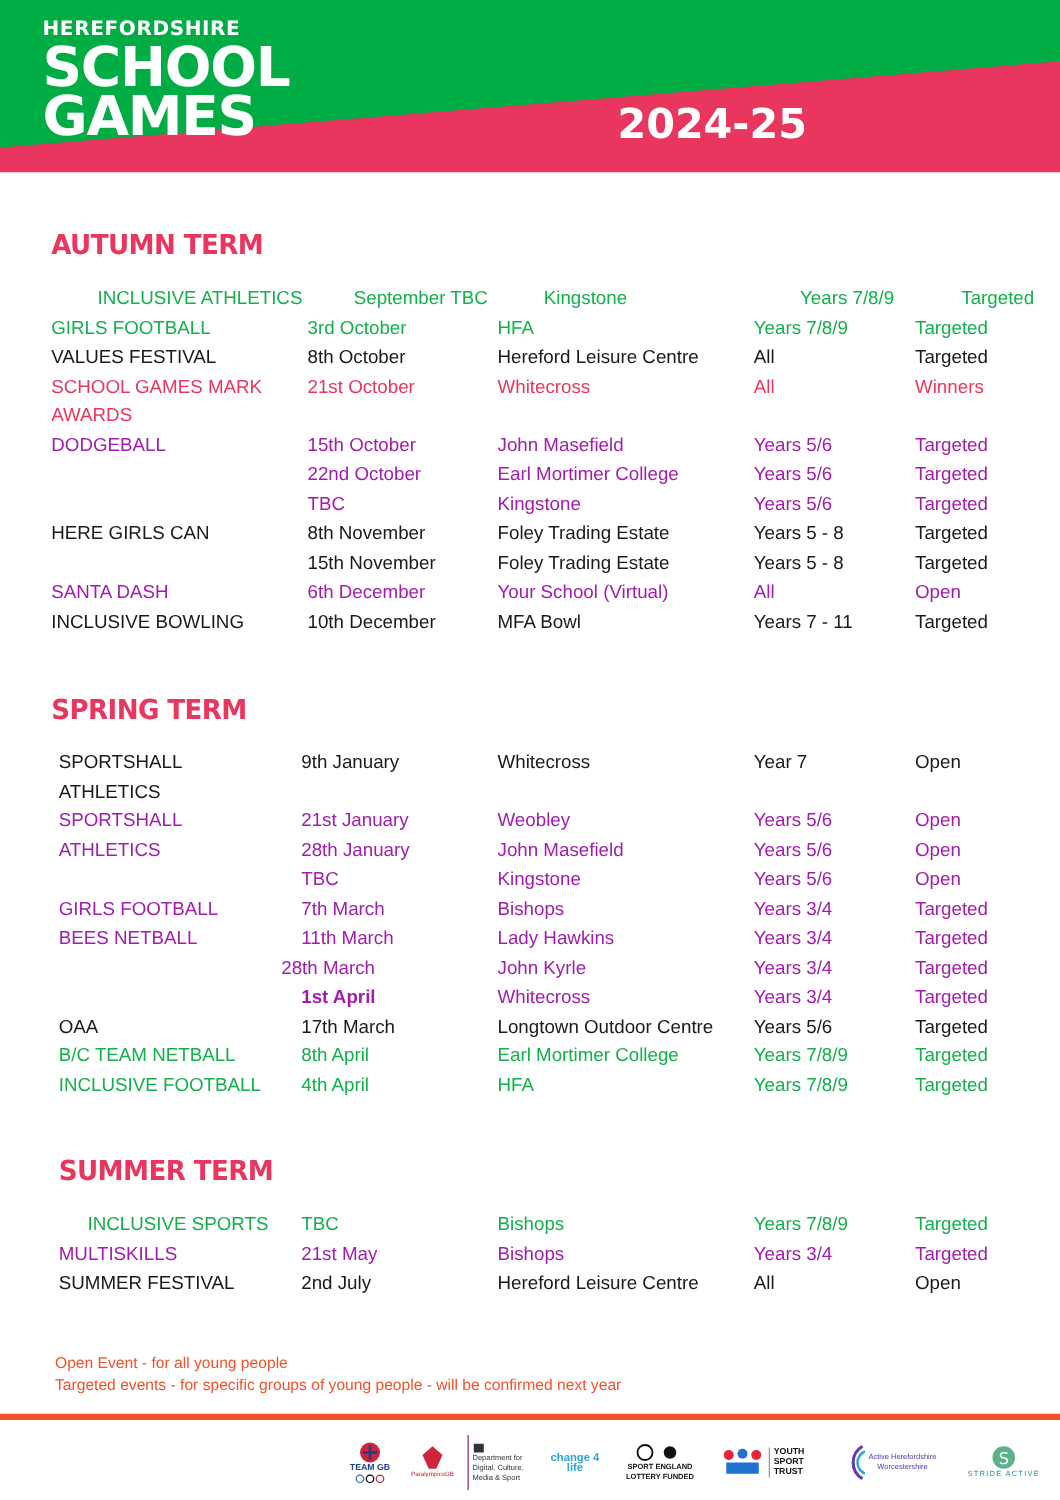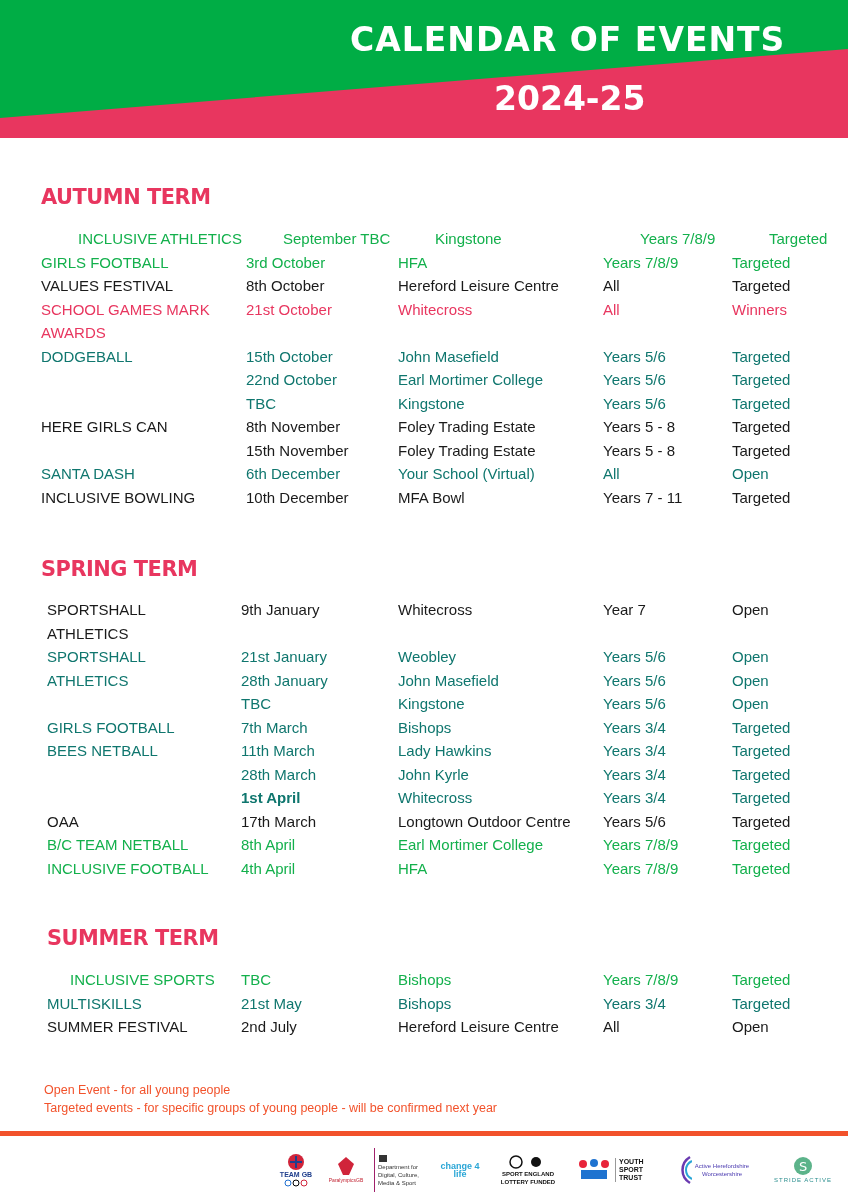--- a/index.html
+++ b/index.html
@@ -10,36 +10,40 @@
   .logo { position:absolute; left:34px; top:14px; color:#fff; font-family:"DejaVu Sans", sans-serif; font-weight:bold; }
   .logo .l1 { font-size:16px; letter-spacing:0.5px; line-height:18px; }
   .logo .l2 { font-size:44px; line-height:38px; letter-spacing:-1px; margin-top:4px; }
   .logo .l3 { font-size:44px; line-height:40px; letter-spacing:-1px; }
   .title { position:absolute; left:350px; top:20px; color:#fff; font-family:"DejaVu Sans", sans-serif; font-weight:bold; font-size:33px; letter-spacing:1px; }
   .year { position:absolute; left:494px; top:79px; color:#fff; font-family:"DejaVu Sans", sans-serif; font-weight:bold; font-size:33px; }
   .term-heading { position:absolute; color:#e8365f; font-family:"DejaVu Sans", sans-serif; font-weight:bold; font-size:22px; letter-spacing:-0.5px; transform:scaleX(0.95); transform-origin:left; }
   .row { position:absolute; left:0; width:848px; height:23px; font-size:15px; line-height:23px; }
   .row span { position:absolute; white-space:nowrap; }
   .c-green { color:#13b04c; }
-  .c-blue { color:#0f766e; }
+  .c-blue { color:#a21caf; }
   .c-black { color:#1a1a1a; }
   .c-pink { color:#e8365f; }
   .note { position:absolute; left:44px; font-size:12.5px; color:#f2522b; }
   .rule { position:absolute; left:0; top:1131px; width:848px; height:5px; background:#f2522b; }
   .sponsor { position:absolute; top:1148px; height:44px; display:flex; flex-direction:column; align-items:center; justify-content:center; font-size:7px; color:#333; text-align:center; line-height:8px; }
 </style>
 </head>
 <body>
 
 <div class="header">
   <svg class="bg" width="848" height="138">
     <rect x="0" y="0" width="848" height="138" fill="#e8365f"></rect>
     <polygon points="0,0 848,0 848,49 0,118" fill="#00ad45"></polygon>
   </svg>
-  <div class="title">CALENDAR OF EVENTS</div>
+  <div class="logo">
+    <div class="l1">HEREFORDSHIRE</div>
+    <div class="l2">SCHOOL</div>
+    <div class="l3">GAMES</div>
+  </div>
   <div class="year">2024-25</div>
 </div>
 
 <div class="term-heading" style="left:41px; top:184px;">AUTUMN TERM</div>
 <div id="autumn">
     <div class="row c-green" style="top: 227px; margin-left: 37px;">
       <span style="left: 41px;">INCLUSIVE ATHLETICS</span>
       <span style="left: 246px;">September TBC</span>
       <span style="left: 398px;">Kingstone</span>
       <span style="left: 603px;">Years 7/8/9</span>
@@ -170,21 +174,21 @@
     </div>
     <div class="row c-blue" style="top: 739px;">
       <span style="left: 47px;">BEES NETBALL</span>
       <span style="left: 241px;">11th March</span>
       <span style="left: 398px;">Lady Hawkins</span>
       <span style="left: 603px;">Years 3/4</span>
       <span style="left: 732px;">Targeted</span>
     </div>
     <div class="row c-blue" style="top: 762.5px;">
       <span style="left: 47px;"></span>
-      <span style="left: 241px; text-align: center;">28th March</span>
+      <span style="left: 225px; text-align: center;">28th March</span>
       <span style="left: 398px;">John Kyrle</span>
       <span style="left: 603px;">Years 3/4</span>
       <span style="left: 732px;">Targeted</span>
     </div>
     <div class="row c-blue" style="top: 786px;">
       <span style="left: 47px;"></span>
       <span style="left: 241px; font-weight: bold;">1st April</span>
       <span style="left: 398px;">Whitecross</span>
       <span style="left: 603px;">Years 3/4</span>
       <span style="left: 732px;">Targeted</span>

